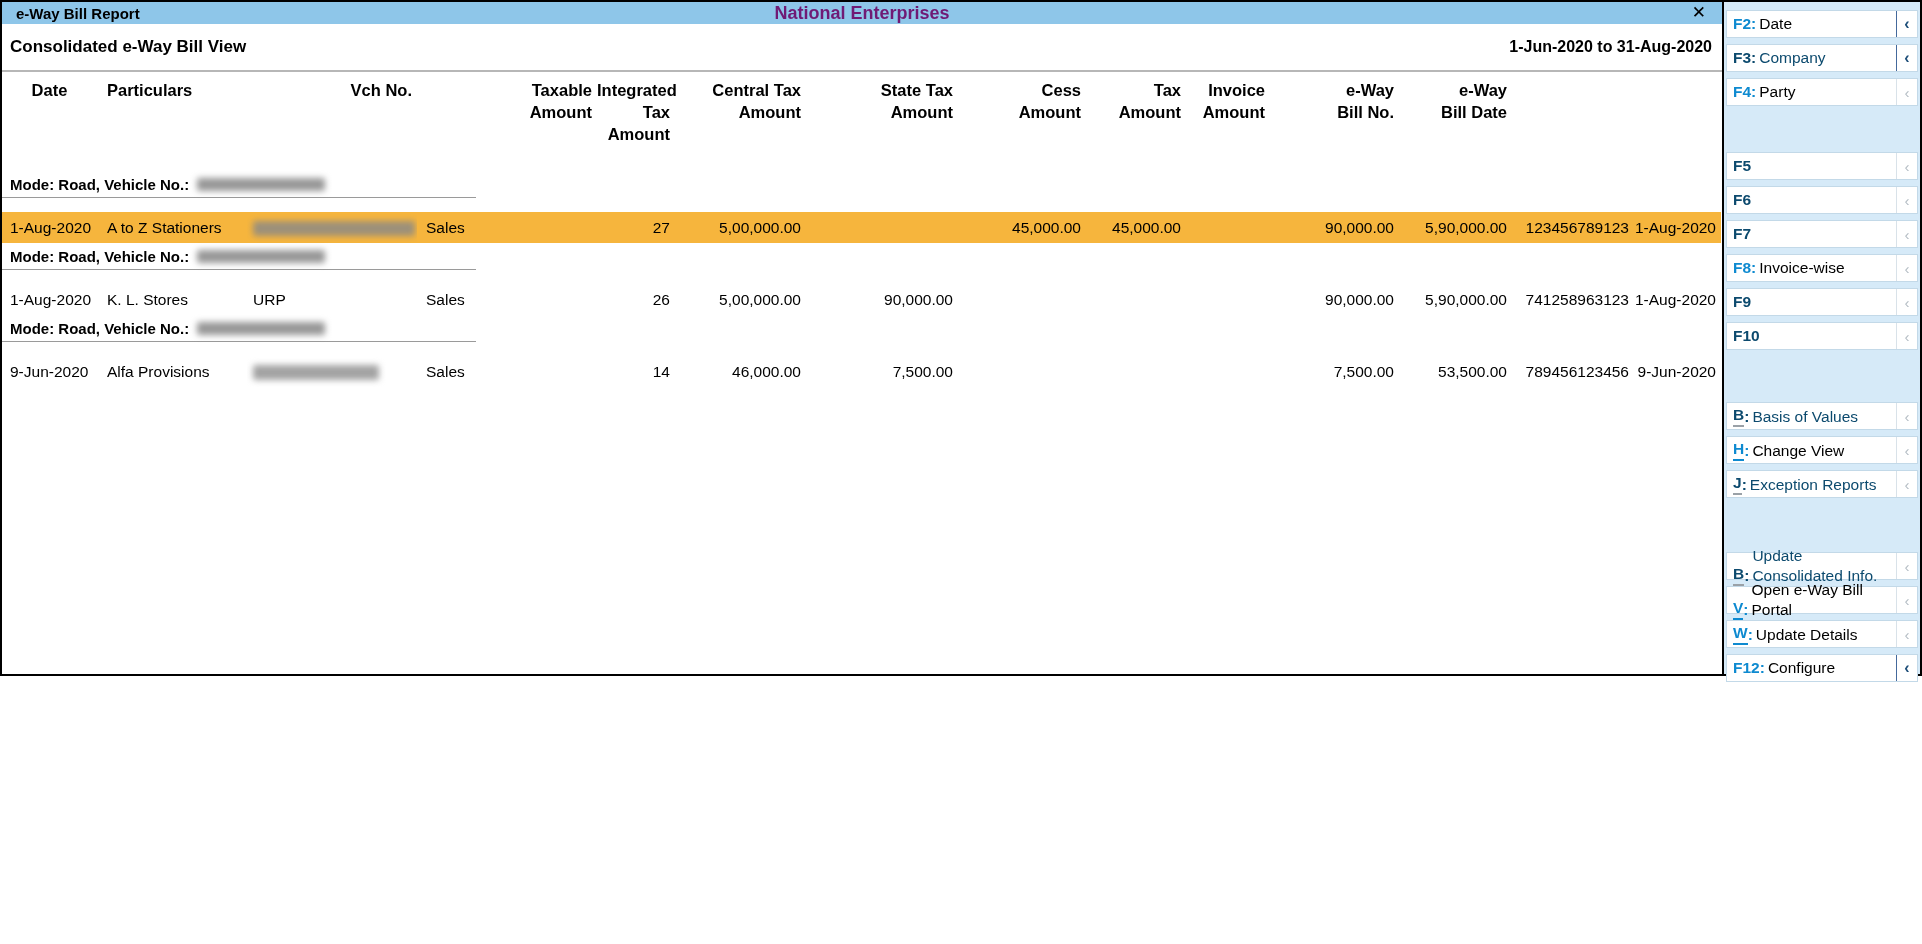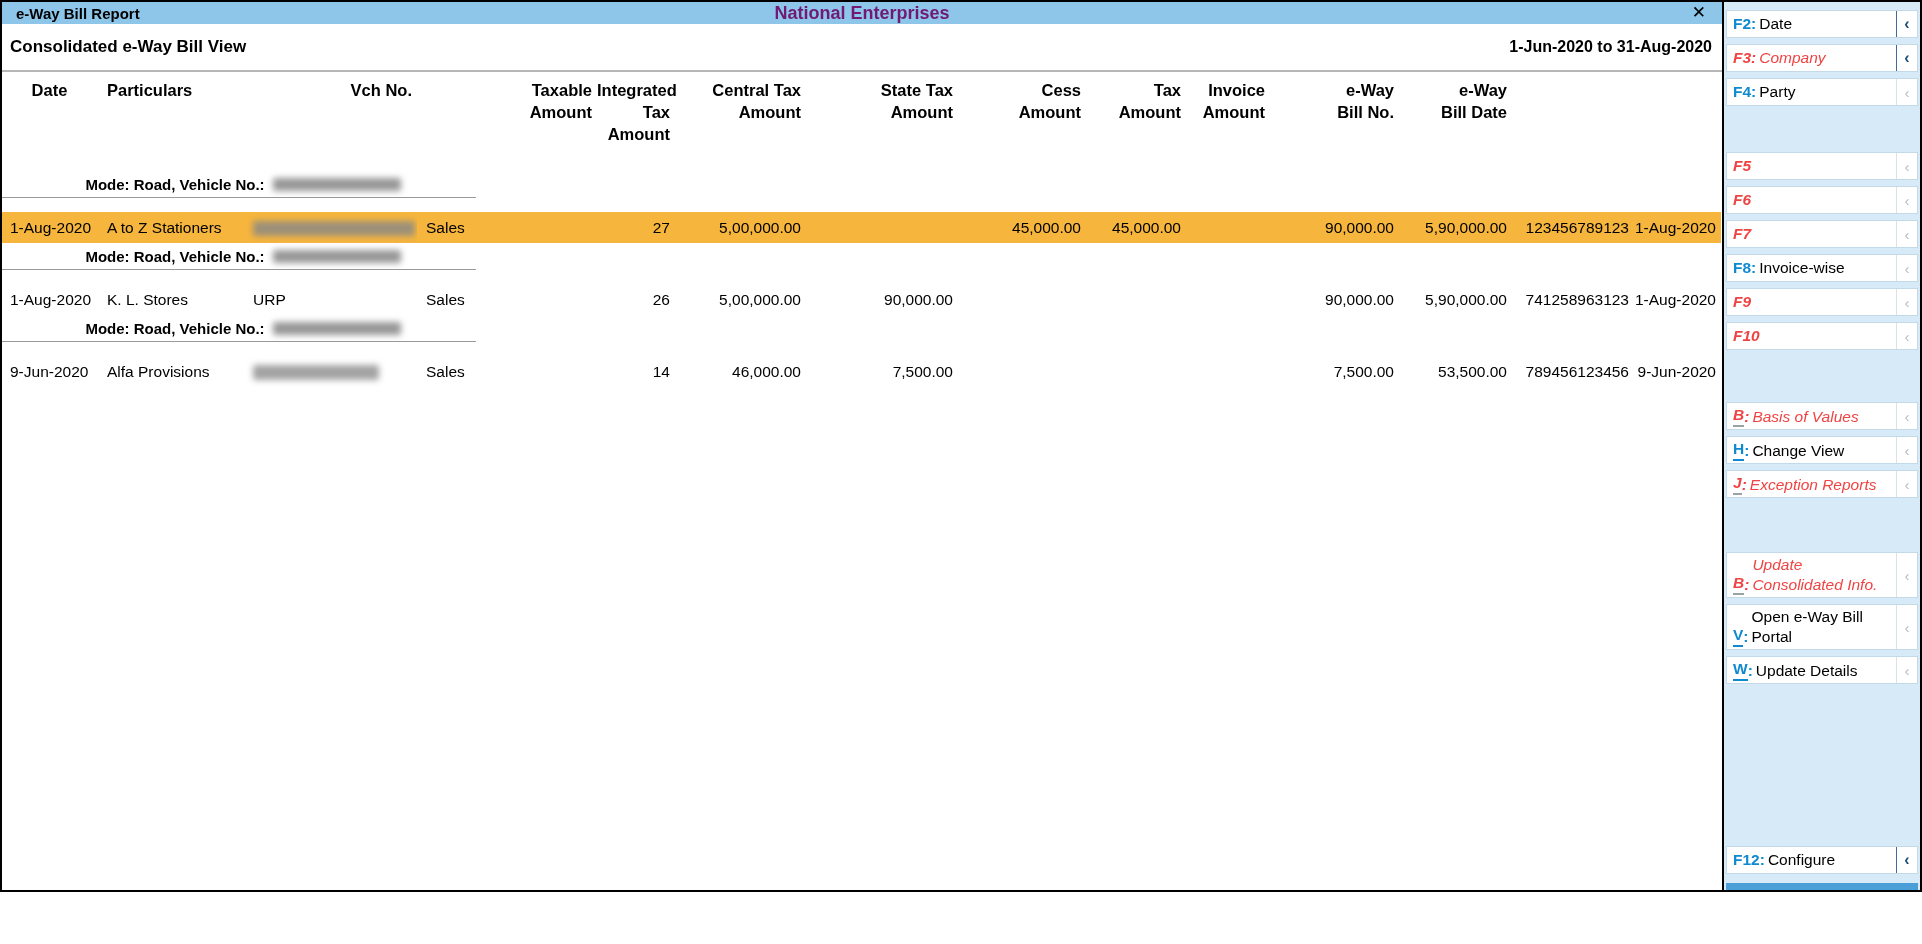--- a/index.html
+++ b/index.html
@@ -1,19 +1,19 @@
 <!DOCTYPE html>
 <html><head>
 <meta charset="utf-8">
 <style>
   * { margin:0; padding:0; box-sizing:border-box; }
   html,body { width:1922px; height:944px; }
   body { font-family:"Liberation Sans","DejaVu Sans",sans-serif; background:#fff; }
 
-  .window { width:1922px; height:892px; border:2px solid #000; display:flex; background:#fff; }
+  .window { width:1922px; height:676px; border:2px solid #000; display:flex; background:#fff; }
   .main { flex:1; position:relative; background:#fff; overflow:hidden; }
 
   
   .titlebar { height:22px; background:#8ec6e9; position:relative; display:flex; align-items:center; }
   .tb-title { font-size:15px; font-weight:bold; color:#000; padding-left:14px; }
   .tb-company { position:absolute; left:50%; transform:translateX(-50%); font-size:18px; font-weight:bold; color:#701a75; }
   .tb-close { position:absolute; right:16px; top:0; font-size:17px; font-weight:bold; color:#000; cursor:pointer; line-height:22px; }
 
   
   .subheader { height:48px; position:relative; border-bottom:2px solid #b7b7b7; }
@@ -26,39 +26,39 @@
   .hc { font-size:16.5px; font-weight:bold; line-height:22px; }
   .hc span { display:block; }
   .hc .l2:empty { display:none; }
   .c0 { text-align:center; }
   .c1 { padding-left:10px; } .c2 { padding-left:6px; } .c3 { padding-left:9px; }
   .cr { text-align:right; padding-right:5px; }
 
   .body-rows { font-size:15.5px; }
   .mode-row { margin-top:2px; height:27px; }
   .group-first .mode-row { margin-top:16px; }
-  .mode-inner { display:inline-block; width:474px; padding:3px 0 4px 8px; border-bottom:1px solid #9a9a9a; font-size:15px; font-weight:bold; white-space:nowrap;text-align:center; }
+  .mode-inner { display:inline-block; width:474px; padding:3px 0 4px 8px; border-bottom:1px solid #9a9a9a; font-size:15px; font-weight:bold; white-space:nowrap; }
   .blur-blob { display:inline-block; height:13px; width:128px; background:#989898; filter:blur(3px); border-radius:2px; vertical-align:-1px; margin-left:8px; }
   .data-row { height:31px; line-height:31px; margin-top:12px; }
   .data-row > div { overflow:hidden; white-space:nowrap; }
   .d0 { padding-left:8px; } .d1 { padding-left:10px; } .d2 { padding-left:6px; } .d3 { padding-left:9px; }
   .hl { background:#f6b53d; }
   .gstin-blob { display:inline-block; height:15px; background:#8d8a84; filter:blur(3px); border-radius:2px; vertical-align:middle; }
   .gb-wide { width:162px; opacity:.85; }
   .gb-std { width:126px; background:#a3a3a3; }
 
   
   .sidebar { width:198px; background:#d6eaf8; border-left:2px solid #000; display:flex; flex-direction:column; padding:8px 1px 0 1px; }
   .sb-btn { position:relative; background:#fff; border:1px solid #c3d9e8; margin:0 1px 6px 1px; min-height:28px; display:flex; align-items:center; padding:2px 24px 2px 6px; cursor:pointer; }
   .sb-label { display:flex; align-items:flex-end; line-height:20px; font-size:15.5px; }
   .key { font-weight:bold; color:#0e8ad0; white-space:nowrap; }
   .key.u { border-bottom:2px double #0e8ad0; }
   .colon { font-weight:bold; color:#0e8ad0; margin-right:3px; }
   .txt { color:#000; }
-  .disabled .key, .disabled .colon, .disabled .txt { color:#ef4444;font-style:italic; }
+  .disabled .key, .disabled .colon, .disabled .txt { color:#0c4a6e; }
   .disabled .key.u { border-bottom-color:#9aa1a7; }
   .chev { position:absolute; right:0; top:0; bottom:0; width:21px; display:flex; align-items:center; justify-content:center; border-left:1px solid #d9e2e9; color:#b4bdc4; font-size:15px; }
   .chev.dark { color:#1d4e79; font-weight:bold; border-left-color:#44699c; font-size:16px; }
   .gap40 { margin-top:40px; } .gap46 { margin-top:46px; } .gap48 { margin-top:48px; }
   .sb-spacer { flex:1; }
   .bottom-strip { height:7px; background:#4c9ed6; margin:3px 1px 0 1px; }
 </style>
 </head>
 <body>
 

